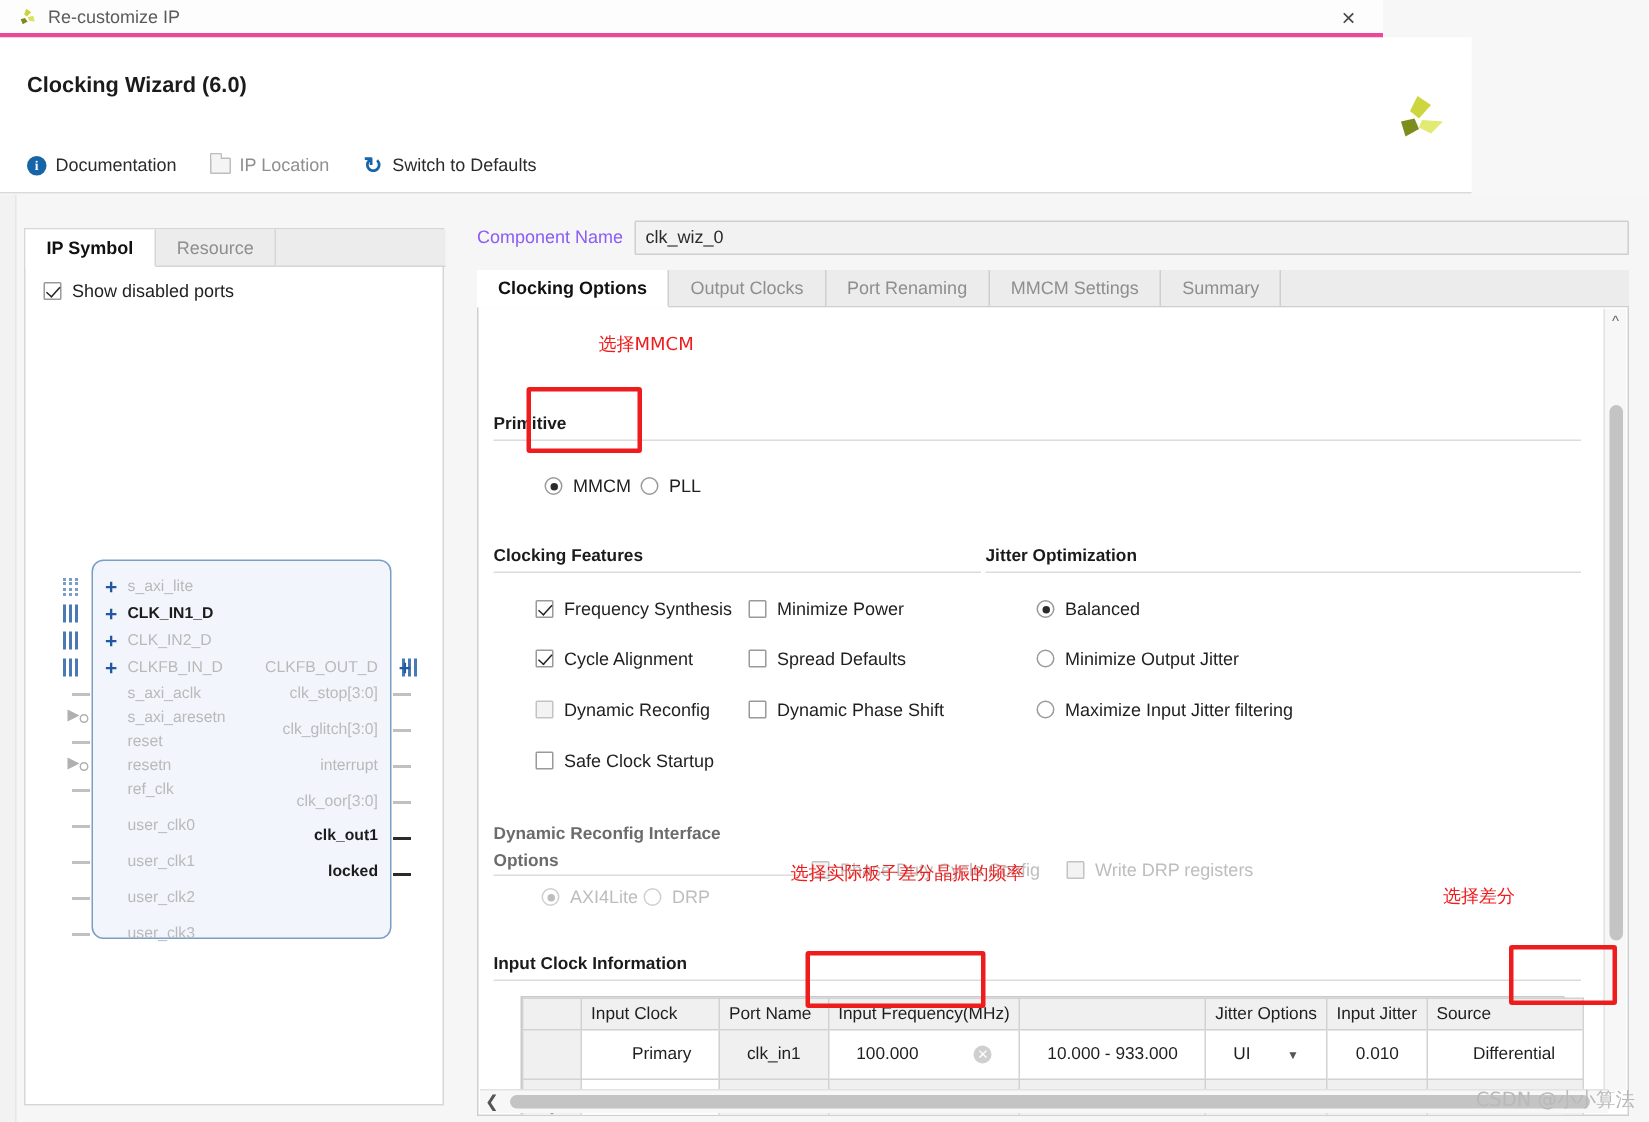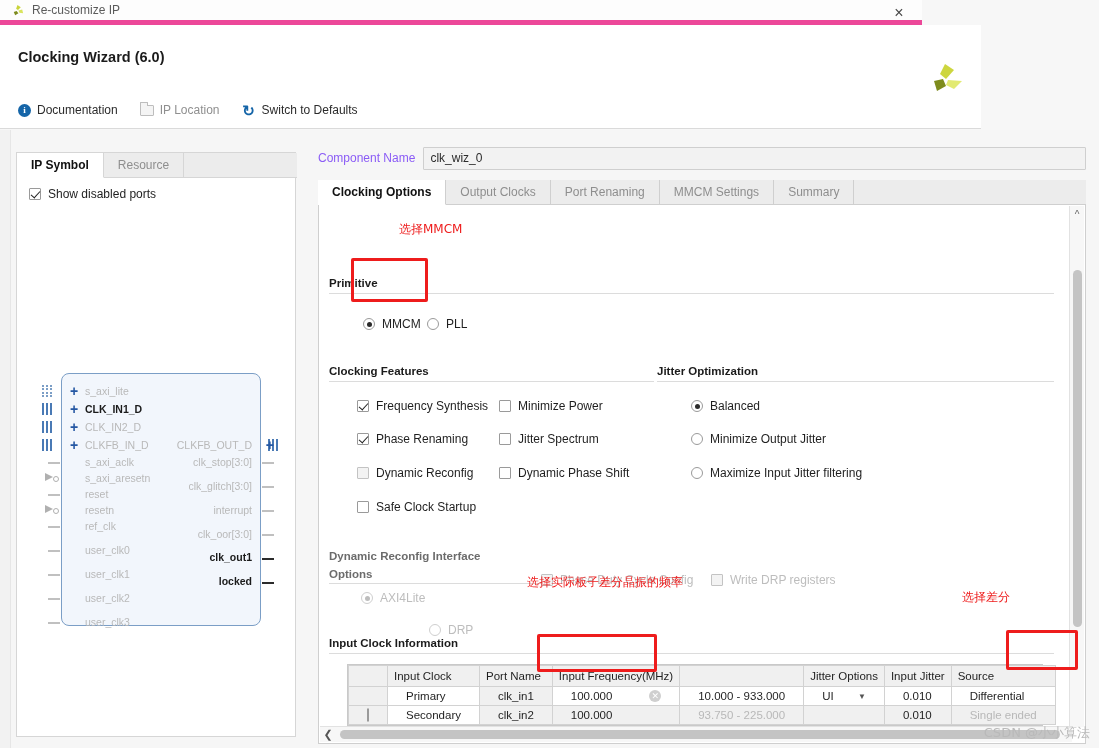--- a/index.html
+++ b/index.html
@@ -13,21 +13,21 @@
   #app {
     position: relative;
     width: 1099px; height: 748px;
     background: #f7f7f7;
   }
 
   
   .titlebar {
     position: absolute; left: 0; top: 0; width: 922px; height: 25px;
     background: #fdfdfd;
-    border-bottom: 5px solid #ec4899;
+    border-bottom: 3px solid #ec4899;
     display: flex; align-items: center;
   }
   .titlebar .tb-icon {
     margin-left: 9px; width: 16px; height: 16px;
     display: flex; align-items: center; justify-content: center;
   }
   .titlebar .tb-title {
     margin-left: 7px; font-size: 12px; color: #5b5b5b;
   }
   .titlebar .tb-close {
@@ -293,22 +293,22 @@
     position: absolute; left: 28px; top: 268px;
     width: 696px; border: 1px solid #c9c9c9; background: #fff;
   }
   table.ict { border-collapse: collapse; width: 696px; font-size: 11.5px; }
   table.ict th {
     background: #f0f0f0; border: 1px solid #d2d2d2;
     font-weight: normal; color: #1f1f1f; height: 21px;
     padding: 0 6px; text-align: left; white-space: nowrap;
   }
   table.ict td {
-    border: 1px solid #d2d2d2; height: 19px; padding: 0 18px;
-    color: #1f1f1f; background: #fff; white-space: nowrap;
+    border: 1px solid #d2d2d2; height: 33px; padding: 0 18px;
+    color: #1f1f1f; background: #fff; white-space: nowrap; text-align: right;
   }
   table.ict td.grey { background: #f0f0f0; }
   table.ict td.greytext { background: #f0f0f0; color: #b8b8b8; }
   table.ict td.dimtext { color: #b8b8b8; }
   .cellflex { display: flex; align-items: center; justify-content: space-between; }
   .clear-x {
     width: 12px; height: 12px; border-radius: 50%;
     background: #cfcfcf; color: #fff; font-size: 9px;
     display: flex; align-items: center; justify-content: center;
   }
@@ -521,25 +521,25 @@
             <span class="cb checked"></span>
             <span>Frequency Synthesis</span>
           </div>
           <div class="optrow" style="left:180px; top:194px;">
             <span class="cb"></span>
             <span>Minimize Power</span>
           </div>
 
           <div class="optrow" style="left:38px; top:227px;">
             <span class="cb checked"></span>
-            <span>Phase Renaming</span>
+            <span>Cycle Alignment</span>
           </div>
           <div class="optrow" style="left:180px; top:227px;">
             <span class="cb"></span>
-            <span>Jitter Spectrum</span>
+            <span>Spread Defaults</span>
           </div>
 
           <div class="optrow" style="left:38px; top:261px;">
             <span class="cb dim"></span>
             <span>Dynamic Reconfig</span>
           </div>
           <div class="optrow" style="left:180px; top:261px;">
             <span class="cb"></span>
             <span>Dynamic Phase Shift</span>
           </div>
@@ -566,21 +566,21 @@
           </div>
 
           <div class="sec-head" style="left:10px; top:345px; color:#6c6c6c;">Dynamic Reconfig Interface</div>
           <div class="sec-head" style="left:10px; top:363px; color:#6c6c6c;">Options</div>
           <div class="sec-rule" style="left:10px; top:378px; width:215px;"></div>
 
           <div class="optrow dim" style="left:42px; top:386px;">
             <span class="rb dim sel"></span>
             <span>AXI4Lite</span>
           </div>
-          <div class="optrow dim" style="left:110px; top:386px;margin-top:32px;">
+          <div class="optrow dim" style="left:110px; top:386px;">
             <span class="rb dim"></span>
             <span>DRP</span>
           </div>
 
           <div class="optrow dim" style="left:222px; top:368px;">
             <span class="cb dim"></span>
             <span>Phase Duty Cycle Config</span>
           </div>
           <div class="optrow dim" style="left:392px; top:368px;">
             <span class="cb dim"></span>

